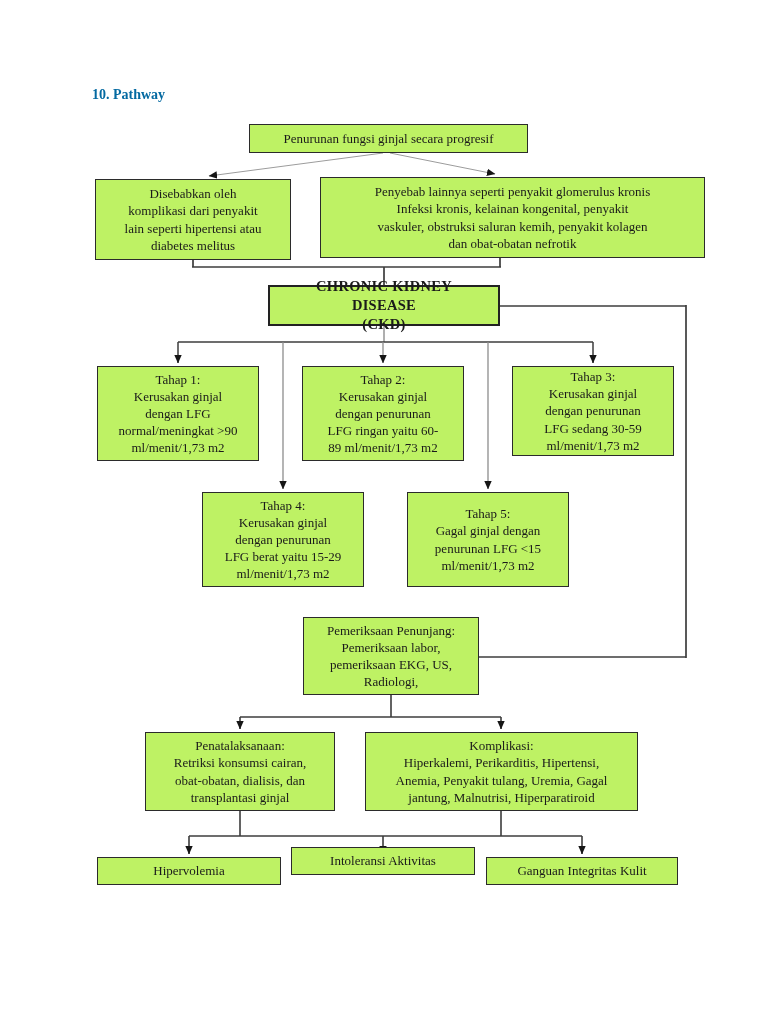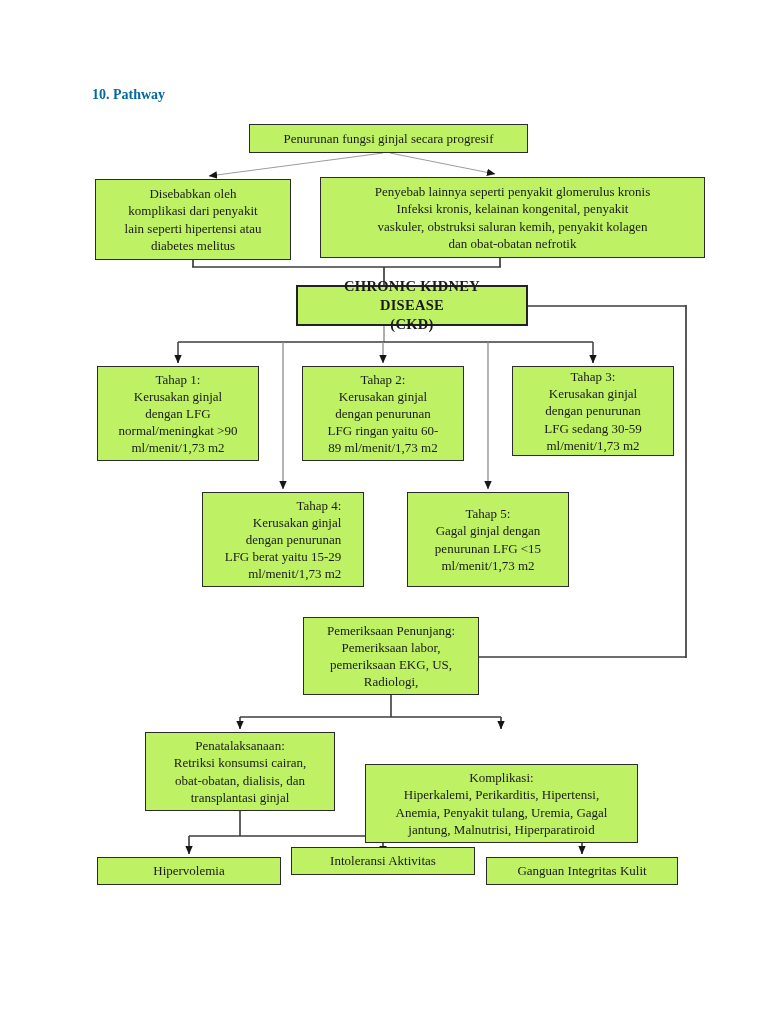--- a/index.html
+++ b/index.html
@@ -43,29 +43,29 @@
   .connectors{
     position:absolute;
     left:0;top:0;
     width:768px;height:1024px;
     pointer-events:none;
   }
   
   .n-root{left:249px;top:124px;width:279px;height:29px;}
   .n-causeL{left:95px;top:179px;width:196px;height:81px;}
   .n-causeR{left:320px;top:177px;width:385px;height:81px;}
-  .n-ckd{left:268px;top:285px;width:232px;height:41px;margin-left:28px;}
+  .n-ckd{left:268px;top:285px;width:232px;height:41px;}
   .n-t1{left:97px;top:366px;width:162px;height:95px;}
   .n-t2{left:302px;top:366px;width:162px;height:95px;}
   .n-t3{left:512px;top:366px;width:162px;height:90px;}
-  .n-t4{left:202px;top:492px;width:162px;height:95px;text-align:right;}
+  .n-t4{left:202px;top:492px;width:162px;height:95px;}
   .n-t5{left:407px;top:492px;width:162px;height:95px;}
   .n-penunjang{left:303px;top:617px;width:176px;height:78px;}
   .n-penatalaksanaan{left:145px;top:732px;width:190px;height:79px;}
-  .n-komplikasi{left:365px;top:764px;width:273px;height:79px;}
+  .n-komplikasi{left:365px;top:732px;width:273px;height:79px;}
   .n-b1{left:97px;top:857px;width:184px;height:28px;}
   .n-b2{left:291px;top:847px;width:184px;height:28px;}
   .n-b3{left:486px;top:857px;width:192px;height:28px;}
 </style>
 </head>
 <body>
 
 <div class="page">
 
   <div class="heading">10. Pathway</div>

